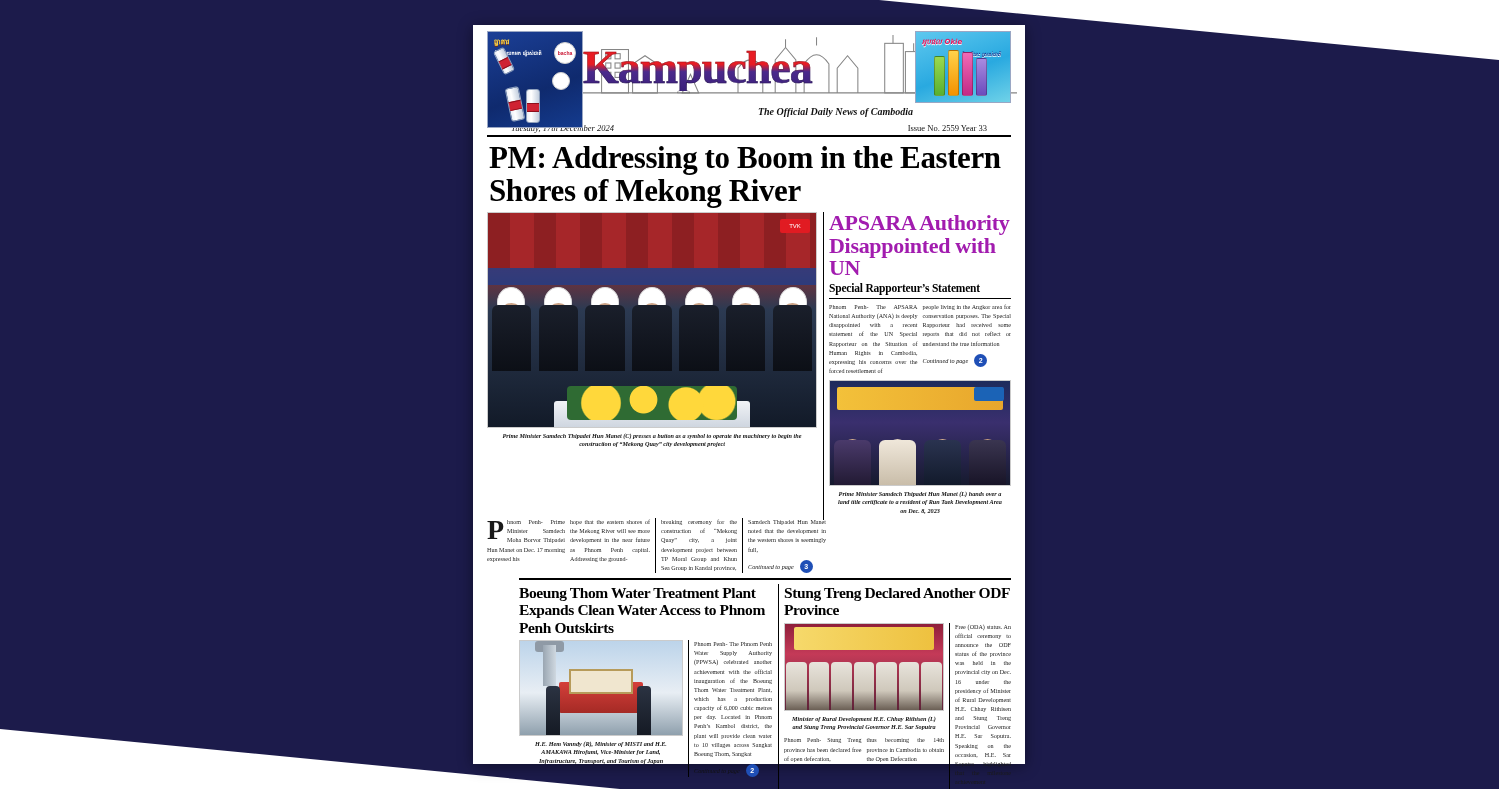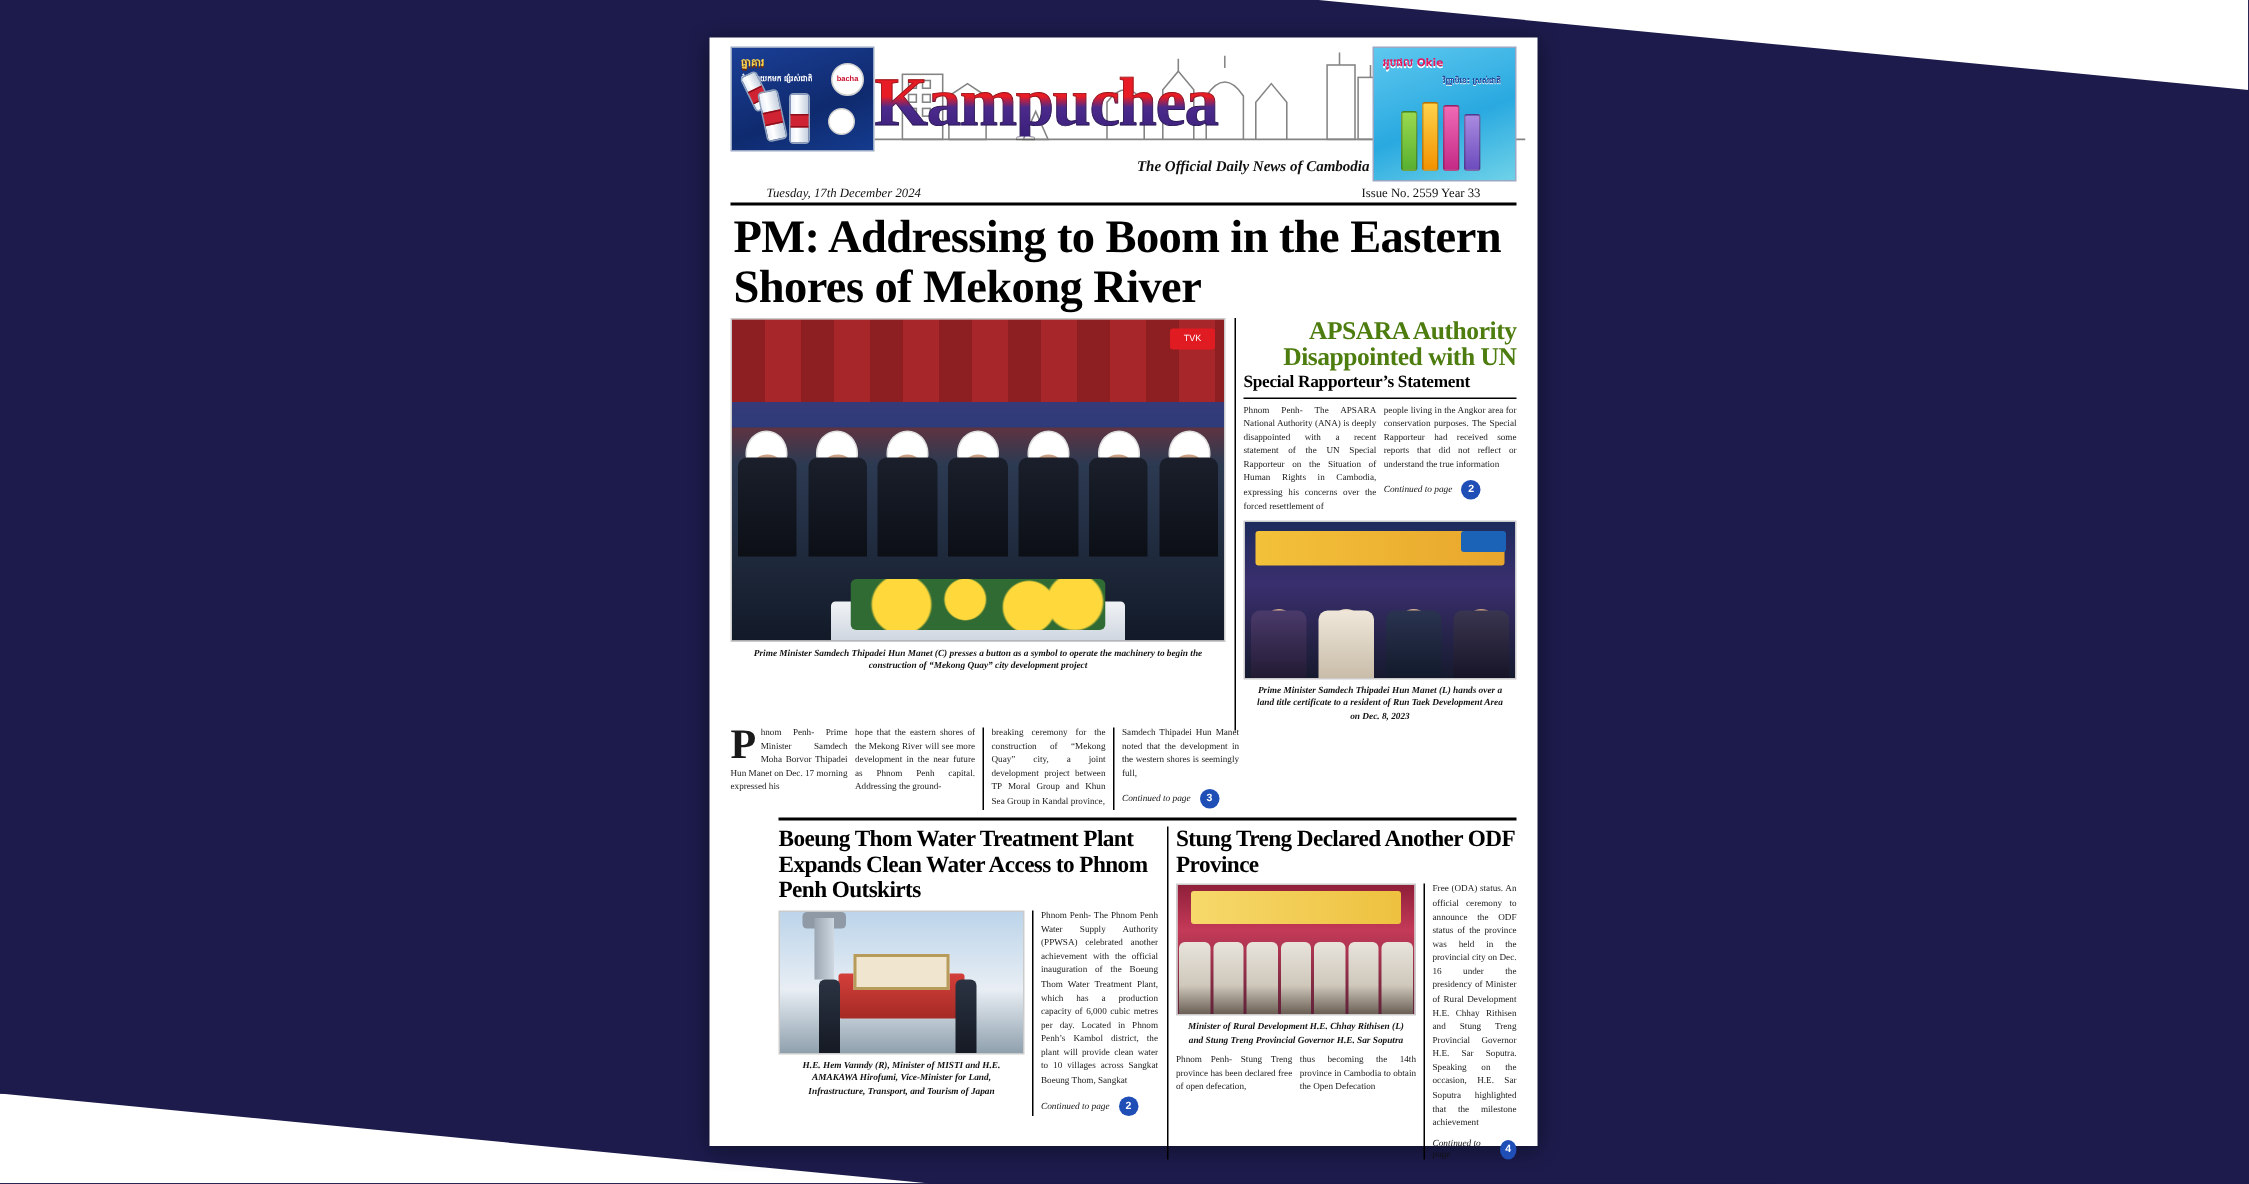--- a/index.html
+++ b/index.html
@@ -28,28 +28,28 @@
     position: absolute; left: 473px; top: 25px;
     width: 552px; height: 739px;
     background: #ffffff;
     box-shadow: 0 2px 14px rgba(0,0,0,.45);
     padding: 6px 14px 8px 14px;
   }
 
   
   .masthead { position: relative; height: 88px; display: flex; align-items: stretch; }
   .ad-left {
-    width: 96px; height: 70px; flex: 0 0 96px;
+    width: 96px; height: 97px; flex: 0 0 96px;
     background: linear-gradient(160deg,#1b3f96 0%,#0f2a6e 60%,#143b8e 100%);
     border: 1px solid #9aa7c4; position: relative; overflow: hidden;
   }
   .ad-right {
-    width: 96px; height: 90px; flex: 0 0 96px;
+    width: 96px; height: 72px; flex: 0 0 96px;
     background: linear-gradient(160deg,#5ec8ef 0%,#29a9e0 55%,#6fd2e8 100%);
-    border: 1px solid #9aa7c4; position: relative; overflow: hidden;
+    border: 1px solid #9aa7c4; position: relative; overflow: hidden; font-style: italic;
   }
   .ad-kh {
     position: absolute; left: 6px; top: 6px; right: 6px;
     font-family: "DejaVu Sans", sans-serif; font-size: 7px; font-weight: bold;
     color: #ffd84a; text-shadow: 0 1px 0 #7a2a00; line-height: 1.25;
   }
   .ad-kh2 { color: #fff; font-size: 5px; text-shadow:none; margin-top:1px; }
   .ad-right .ad-kh { color: #e3195f; text-shadow: 0 1px 0 #fff; }
   .ad-right .ad-kh2 { color: #1b3f96; }
   .can {
@@ -141,22 +141,22 @@
     font-family:"Liberation Sans",sans-serif; display:flex; align-items:center; justify-content:center; }
 
   .caption {
     font-family: "Liberation Serif", serif; font-weight: bold; font-style: italic;
     font-size: 6.2px; line-height: 1.35; text-align: center; color: #111;
     padding: 4px 6px 5px 6px;
   }
 
   
   h2.sec-head {
-    font-family: "Liberation Serif", serif; font-weight: bold; color:#4d7c0f;
-    font-size: 17px; line-height: 1.04; letter-spacing: -0.3px; text-align: right;
+    font-family: "Liberation Serif", serif; font-weight: bold; color:#a21caf;
+    font-size: 22px; line-height: 1.04; letter-spacing: -0.3px;
   }
   h3.sec-sub {
     font-family: "Liberation Serif", serif; font-weight: bold; color:#000;
     font-size: 11.5px; line-height: 1.1; letter-spacing: -0.2px; margin-top: 2px;
     padding-bottom: 3px; border-bottom: 1px solid #000;
   }
 
   
   .cols { display: flex; gap: 5px; }
   .col { flex: 1 1 0; min-width: 0; }

